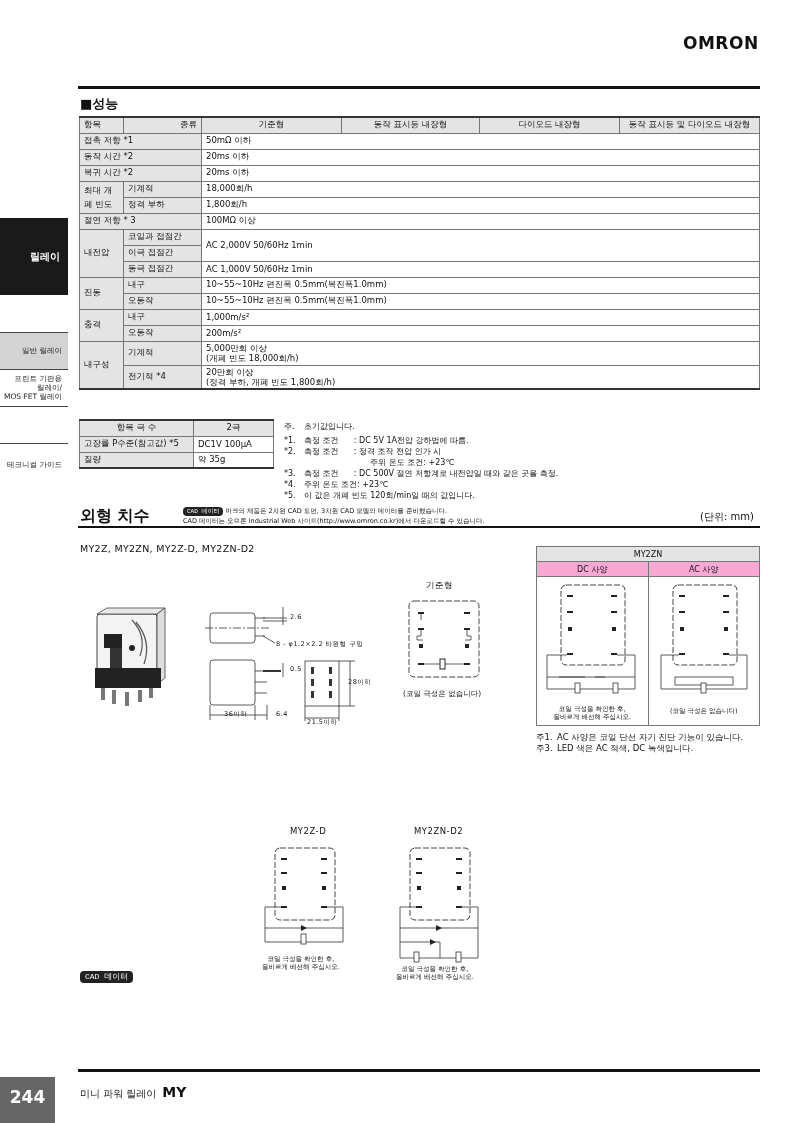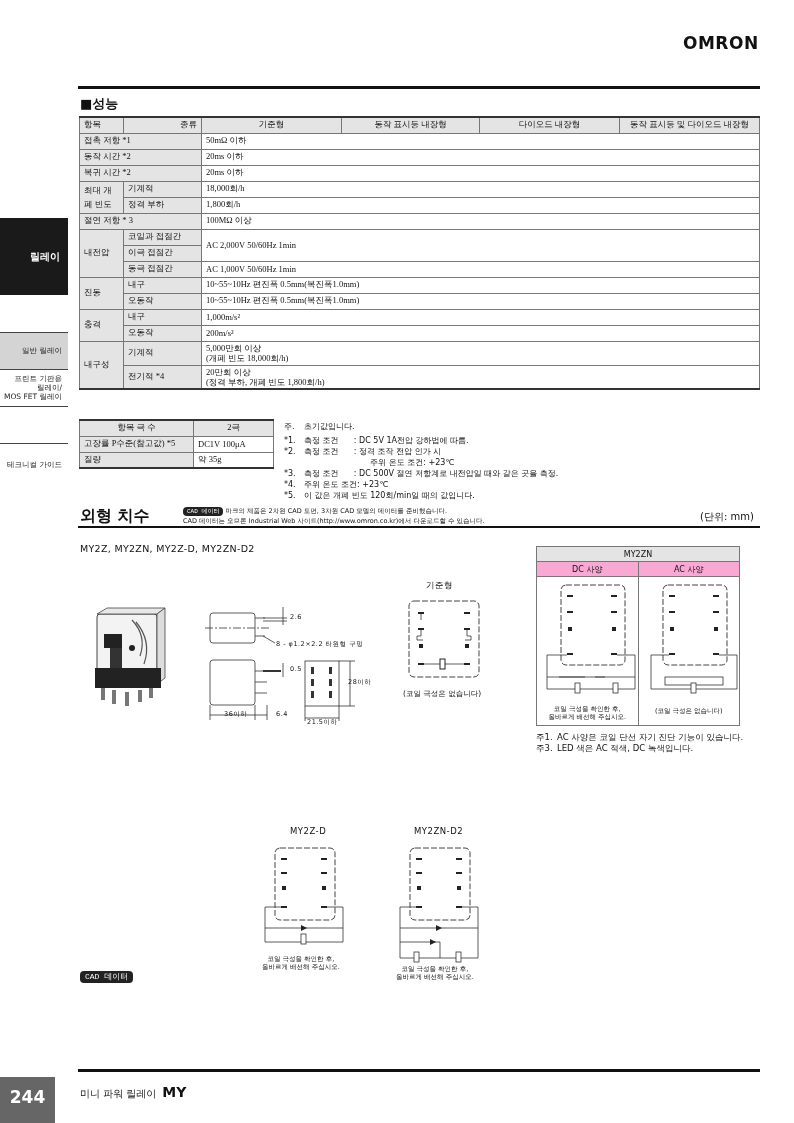--- a/index.html
+++ b/index.html
@@ -10,40 +10,40 @@
   .top-rule { position: absolute; left: 78px; top: 86px; width: 682px; height: 3px; background: #111; }
 
   
   .side-dark { position: absolute; left: 0; top: 218px; width: 68px; height: 77px; background: #1a1a1a; color: #fff; font-size: 10px; font-weight: bold; text-align: right; padding-right: 8px; line-height: 77px; }
   .side-item { position: absolute; left: 0; width: 68px; text-align: right; padding-right: 6px; font-size: 7.5px; color: #222; line-height: 9px; }
   .side-item.active { background: #d4d4d4; }
   .side-rule { position: absolute; left: 0; width: 68px; height: 1px; background: #444; }
 
   .section-title { position: absolute; left: 80px; top: 95px; font-size: 13px; font-weight: bold; }
 
-  table { border-collapse: collapse; position: absolute; font-size: 8.5px; font-family: Liberation Serif, serif; }
+  table { border-collapse: collapse; position: absolute; font-size: 8.5px; }
   td, th { border: 1px solid #777; padding: 0 4px; height: 16px; vertical-align: middle; font-weight: normal; white-space: nowrap; }
   .lab { background: #e4e4e4; }
   .hdr { background: #e4e4e4; text-align: center; }
   .val { background: #fff; }
   .spec { left: 79px; top: 116px; width: 681px; border-top: 2px solid #333; border-bottom: 2px solid #333; }
   .spec2 { left: 79px; top: 419px; width: 195px; border-top: 2px solid #333; border-bottom: 2px solid #333; }
 
   .notes { position: absolute; left: 284px; top: 421px; font-size: 8px; line-height: 11px; }
   .notes .row { display: flex; }
   .notes .k { width: 20px; }
 
   .dim-title { position: absolute; left: 80px; top: 506px; font-size: 16px; font-weight: bold; }
   .cad-badge { display: inline-block; background: #222; color: #fff; border-radius: 4px; font-size: 6px; padding: 0 4px; line-height: 9px; font-family: Liberation Mono, monospace; }
   .cad-note { position: absolute; left: 183px; top: 506px; font-size: 6.5px; line-height: 10px; }
   .unit { position: absolute; left: 700px; top: 510px; font-size: 10px; }
   .dim-rule { position: absolute; left: 78px; top: 526px; width: 682px; height: 2px; background: #111; }
   .models { position: absolute; left: 80px; top: 543px; font-size: 9.5px; letter-spacing: 0.3px; }
 
-  .my2zn { position: absolute; left: 536px; top: 546px; width: 204px; border: 1px solid #777; }
+  .my2zn { position: absolute; left: 536px; top: 546px; width: 224px; border: 1px solid #777; }
   .my2zn .h1 { background: #e4e4e4; text-align: center; font-size: 8px; height: 15px; line-height: 15px; border-bottom: 1px solid #777; }
   .my2zn .h2 { display: flex; }
   .my2zn .h2 div { flex: 1; background: #f9a8d4; text-align: center; font-size: 8px; height: 15px; line-height: 15px; border-bottom: 1px solid #777; }
   .my2zn .h2 div:first-child, .my2zn .body > div:first-child { border-right: 1px solid #777; }
   .my2zn .body { display: flex; height: 148px; }
   .my2zn .body > div { flex: 1; position: relative; }
   .cap { position: absolute; bottom: 4px; left: 0; right: 0; text-align: center; font-size: 6.5px; line-height: 8px; }
 
   .zn-notes { position: absolute; left: 536px; top: 732px; font-size: 8.5px; line-height: 11px; width: 230px; }
   .zn-notes .row { display: flex; }

